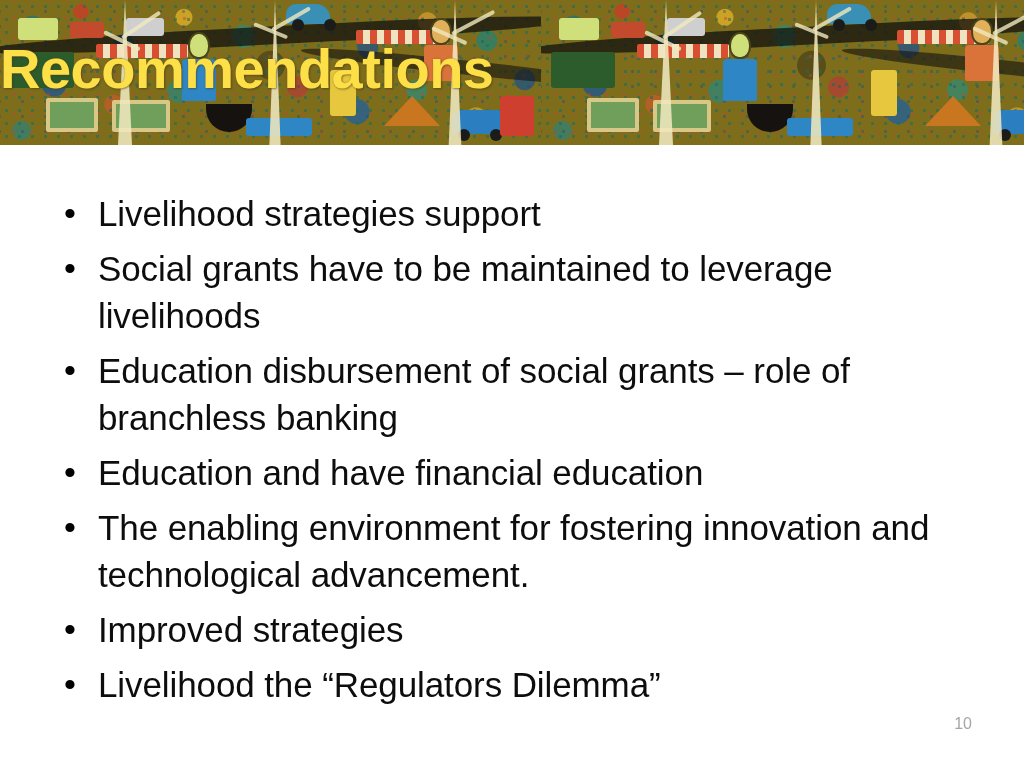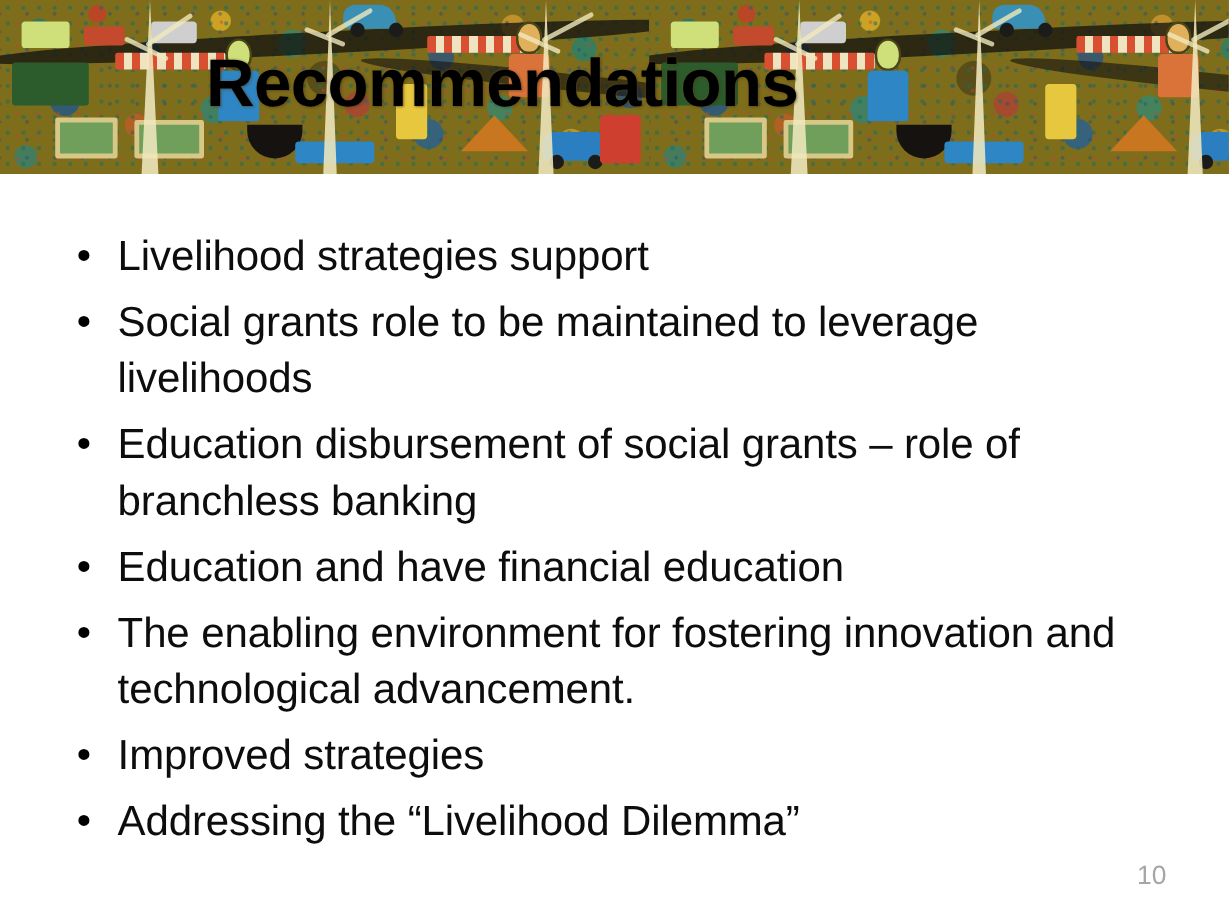--- a/index.html
+++ b/index.html
@@ -179,24 +179,24 @@
     border: 4px solid #d8c887;
     border-radius: 2px;
   }
 
   
   .slide-title {
     position: absolute;
     left: 0;
     top: 40px;
     width: 837px;
-    text-align: center;
+    text-align: left;
     font-size: 56px;
     font-weight: bold;
-    color: #000000;
+    color: #fde047;
     letter-spacing: -0.5px;
     line-height: 1.05;
     text-shadow:
       0 0 2px rgba(120,90,40,.55),
       1px 1px 2px rgba(60,45,15,.45);
     z-index: 5;
     white-space: nowrap;
   }
 
   
@@ -228,22 +228,22 @@
     font-size: 35px;
     line-height: 47px;
     color: #0d0d0d;
     letter-spacing: -0.1px;
   }
 
   
   .page-number {
     position: absolute;
     right: 52px;
-    bottom: 25px;
-    font-size: 22px;
+    bottom: 35px;
+    font-size: 16px;
     color: #a6a6a6;
   }
 </style>
 </head>
 <body>
 
 <div class="slide-header">
 
   <div class="banner-art tile-1">
     <div class="art-bg"></div>
@@ -342,21 +342,21 @@
 
 <div class="slide-body">
 
   <div class="bullet-row">
     <span class="bullet-marker">•</span>
     <span class="bullet-text">Livelihood strategies support</span>
   </div>
 
   <div class="bullet-row">
     <span class="bullet-marker">•</span>
-    <span class="bullet-text">Social grants role to be maintained to leverage livelihoods</span>
+    <span class="bullet-text">Social grants have to be maintained to leverage livelihoods</span>
   </div>
 
   <div class="bullet-row">
     <span class="bullet-marker">•</span>
     <span class="bullet-text">Education disbursement of social grants – role of branchless banking</span>
   </div>
 
   <div class="bullet-row">
     <span class="bullet-marker">•</span>
     <span class="bullet-text">Education and have financial education</span>
@@ -367,18 +367,18 @@
     <span class="bullet-text">The enabling environment for fostering innovation and technological advancement.</span>
   </div>
 
   <div class="bullet-row">
     <span class="bullet-marker">•</span>
     <span class="bullet-text">Improved strategies</span>
   </div>
 
   <div class="bullet-row">
     <span class="bullet-marker">•</span>
-    <span class="bullet-text">Addressing the “Livelihood Dilemma”</span>
+    <span class="bullet-text">Livelihood the “Regulators Dilemma”</span>
   </div>
 
 </div>
 
 <div class="page-number">10</div>
 
 </body></html>

